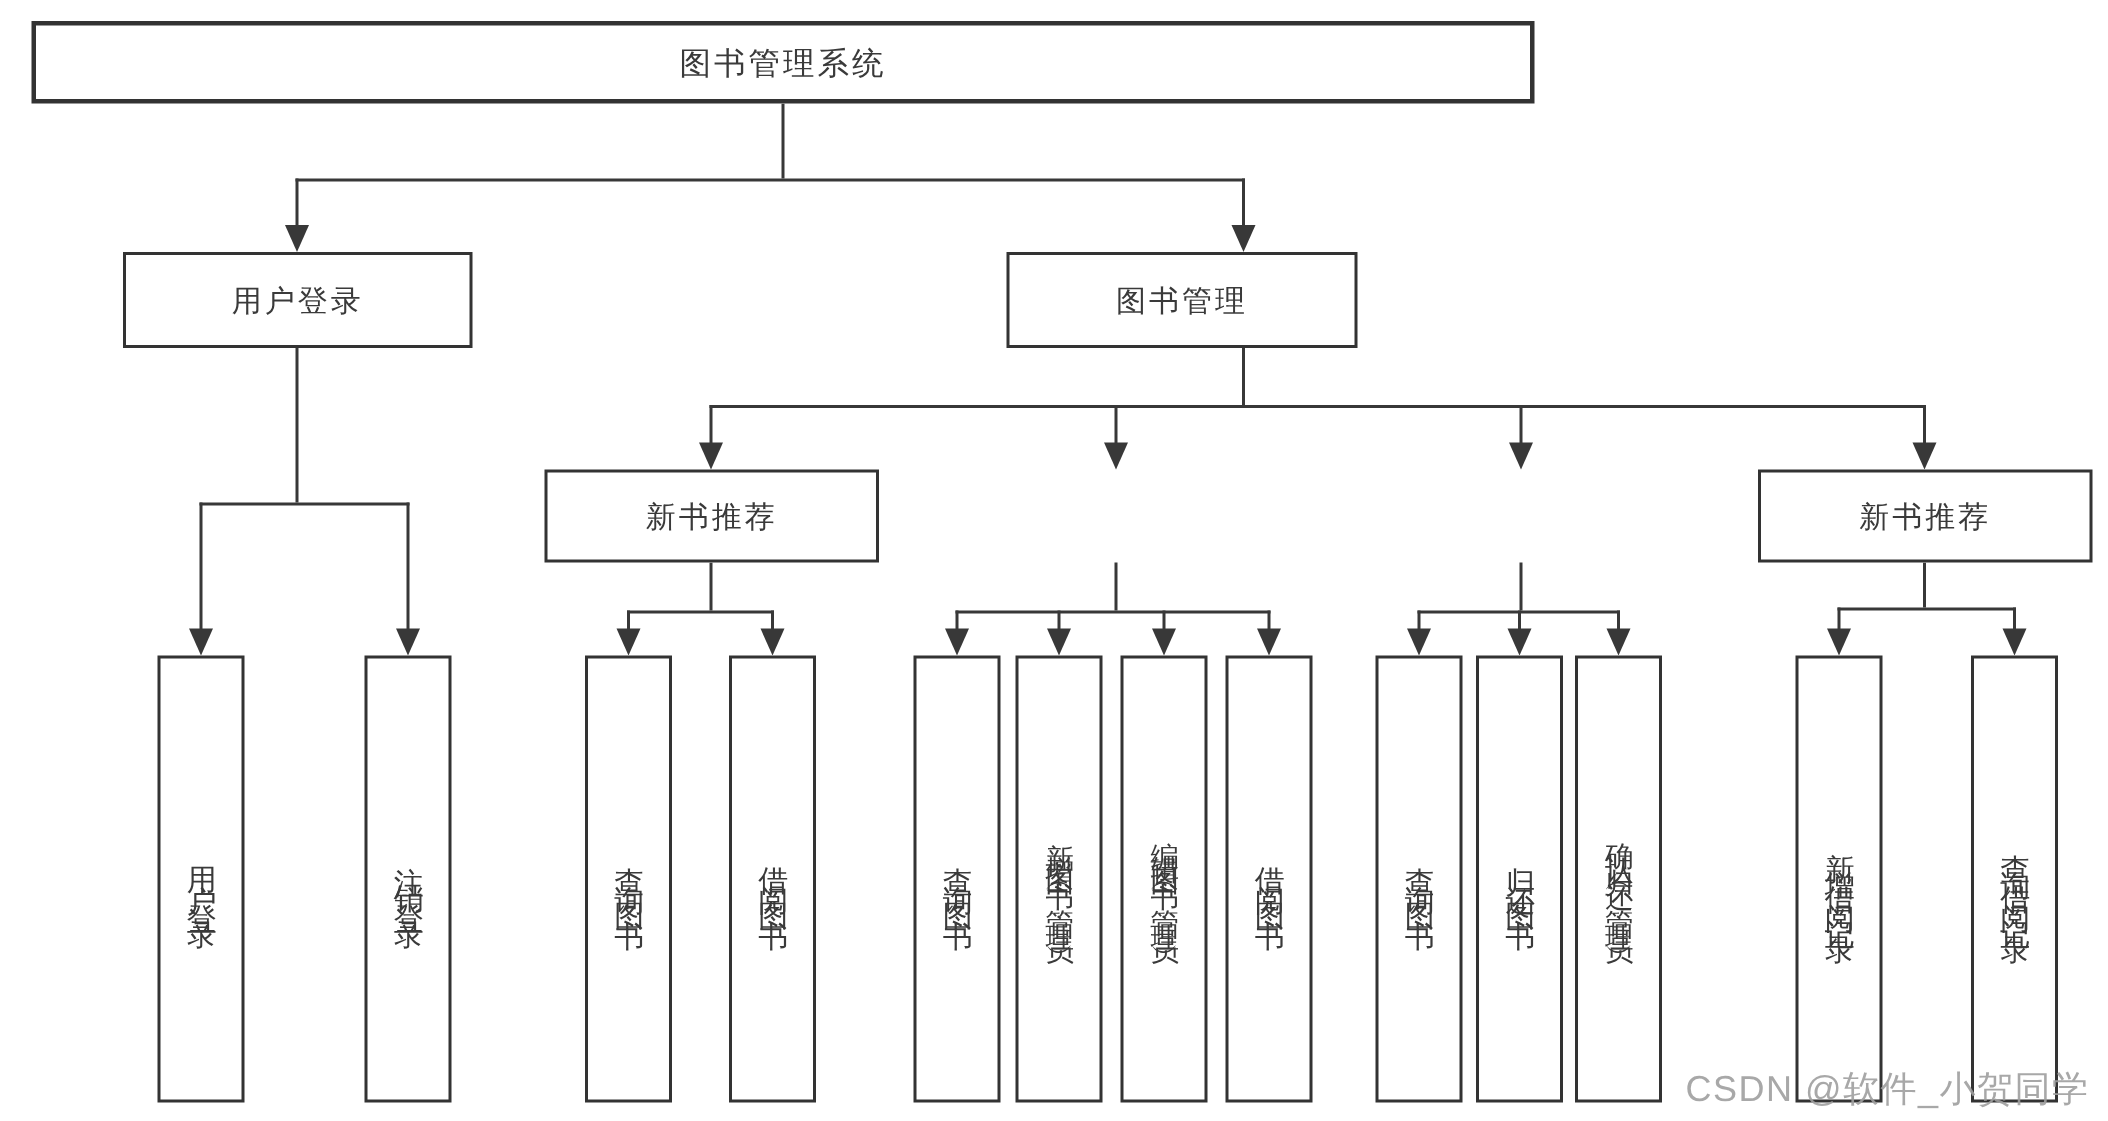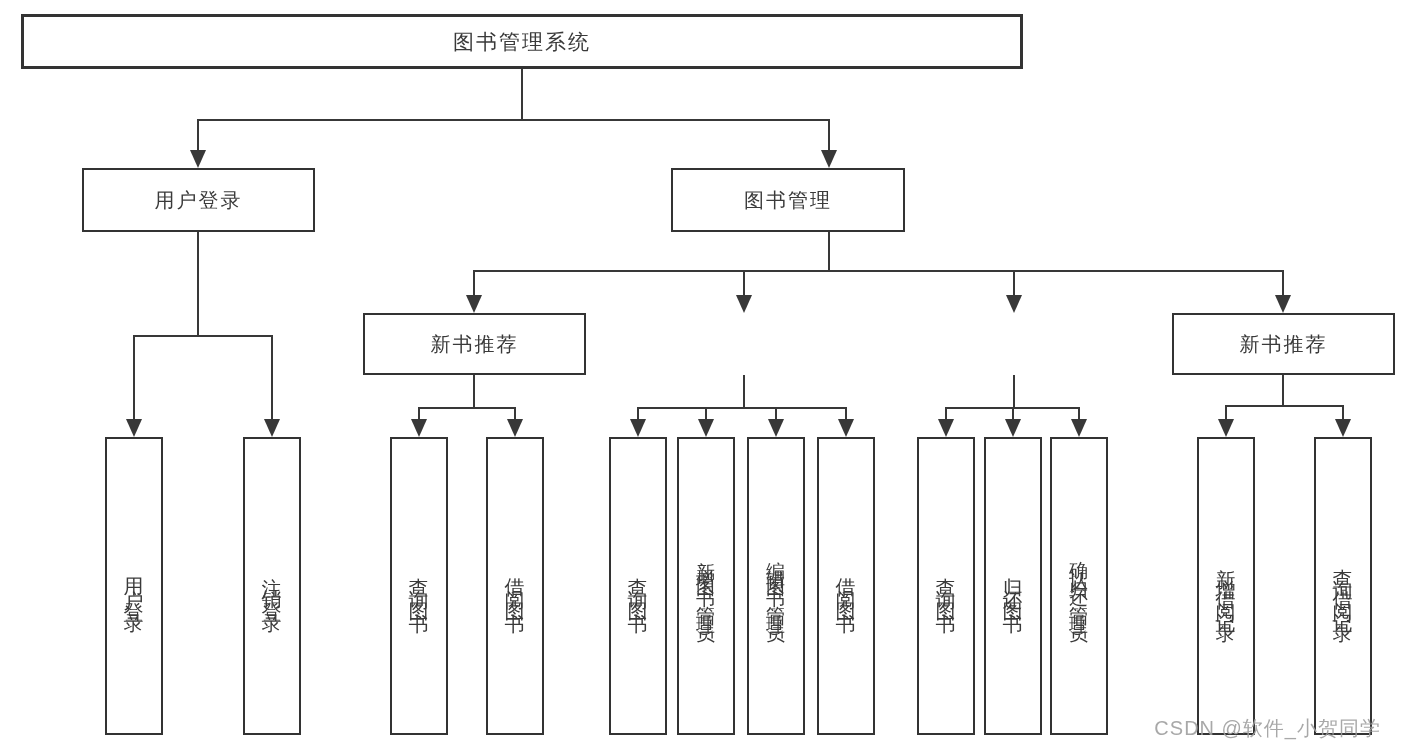--- a/index.html
+++ b/index.html
@@ -25,22 +25,22 @@
   .vbox.med  span { letter-spacing:11px; }
   .vline,.hline { position:absolute; background:#383838; z-index:1; }
   .vline { width:2px; }
   .hline { height:2px; }
   .arrow {
     position:absolute; width:0; height:0; z-index:1;
     border-left:8px solid transparent; border-right:8px solid transparent;
     border-top:18px solid #383838;
   }
   .watermark {
-    position:absolute; right:24px; bottom:5px; z-index:6;
-    font-size:20px; color:rgba(158,158,158,0.9); letter-spacing:1px;
+    position:absolute; right:12px; bottom:5px; z-index:6;
+    font-size:24px; color:rgba(158,158,158,0.9); letter-spacing:1px;
   }
 </style>
 </head>
 <body>
 
 <div class="canvas">
 
   <div class="vline" style="left:521px;top:69px;height:50px"></div>
   <div class="hline" style="left:197px;top:119px;width:633px"></div>
   <div class="vline" style="left:197px;top:119px;height:33px"></div>

